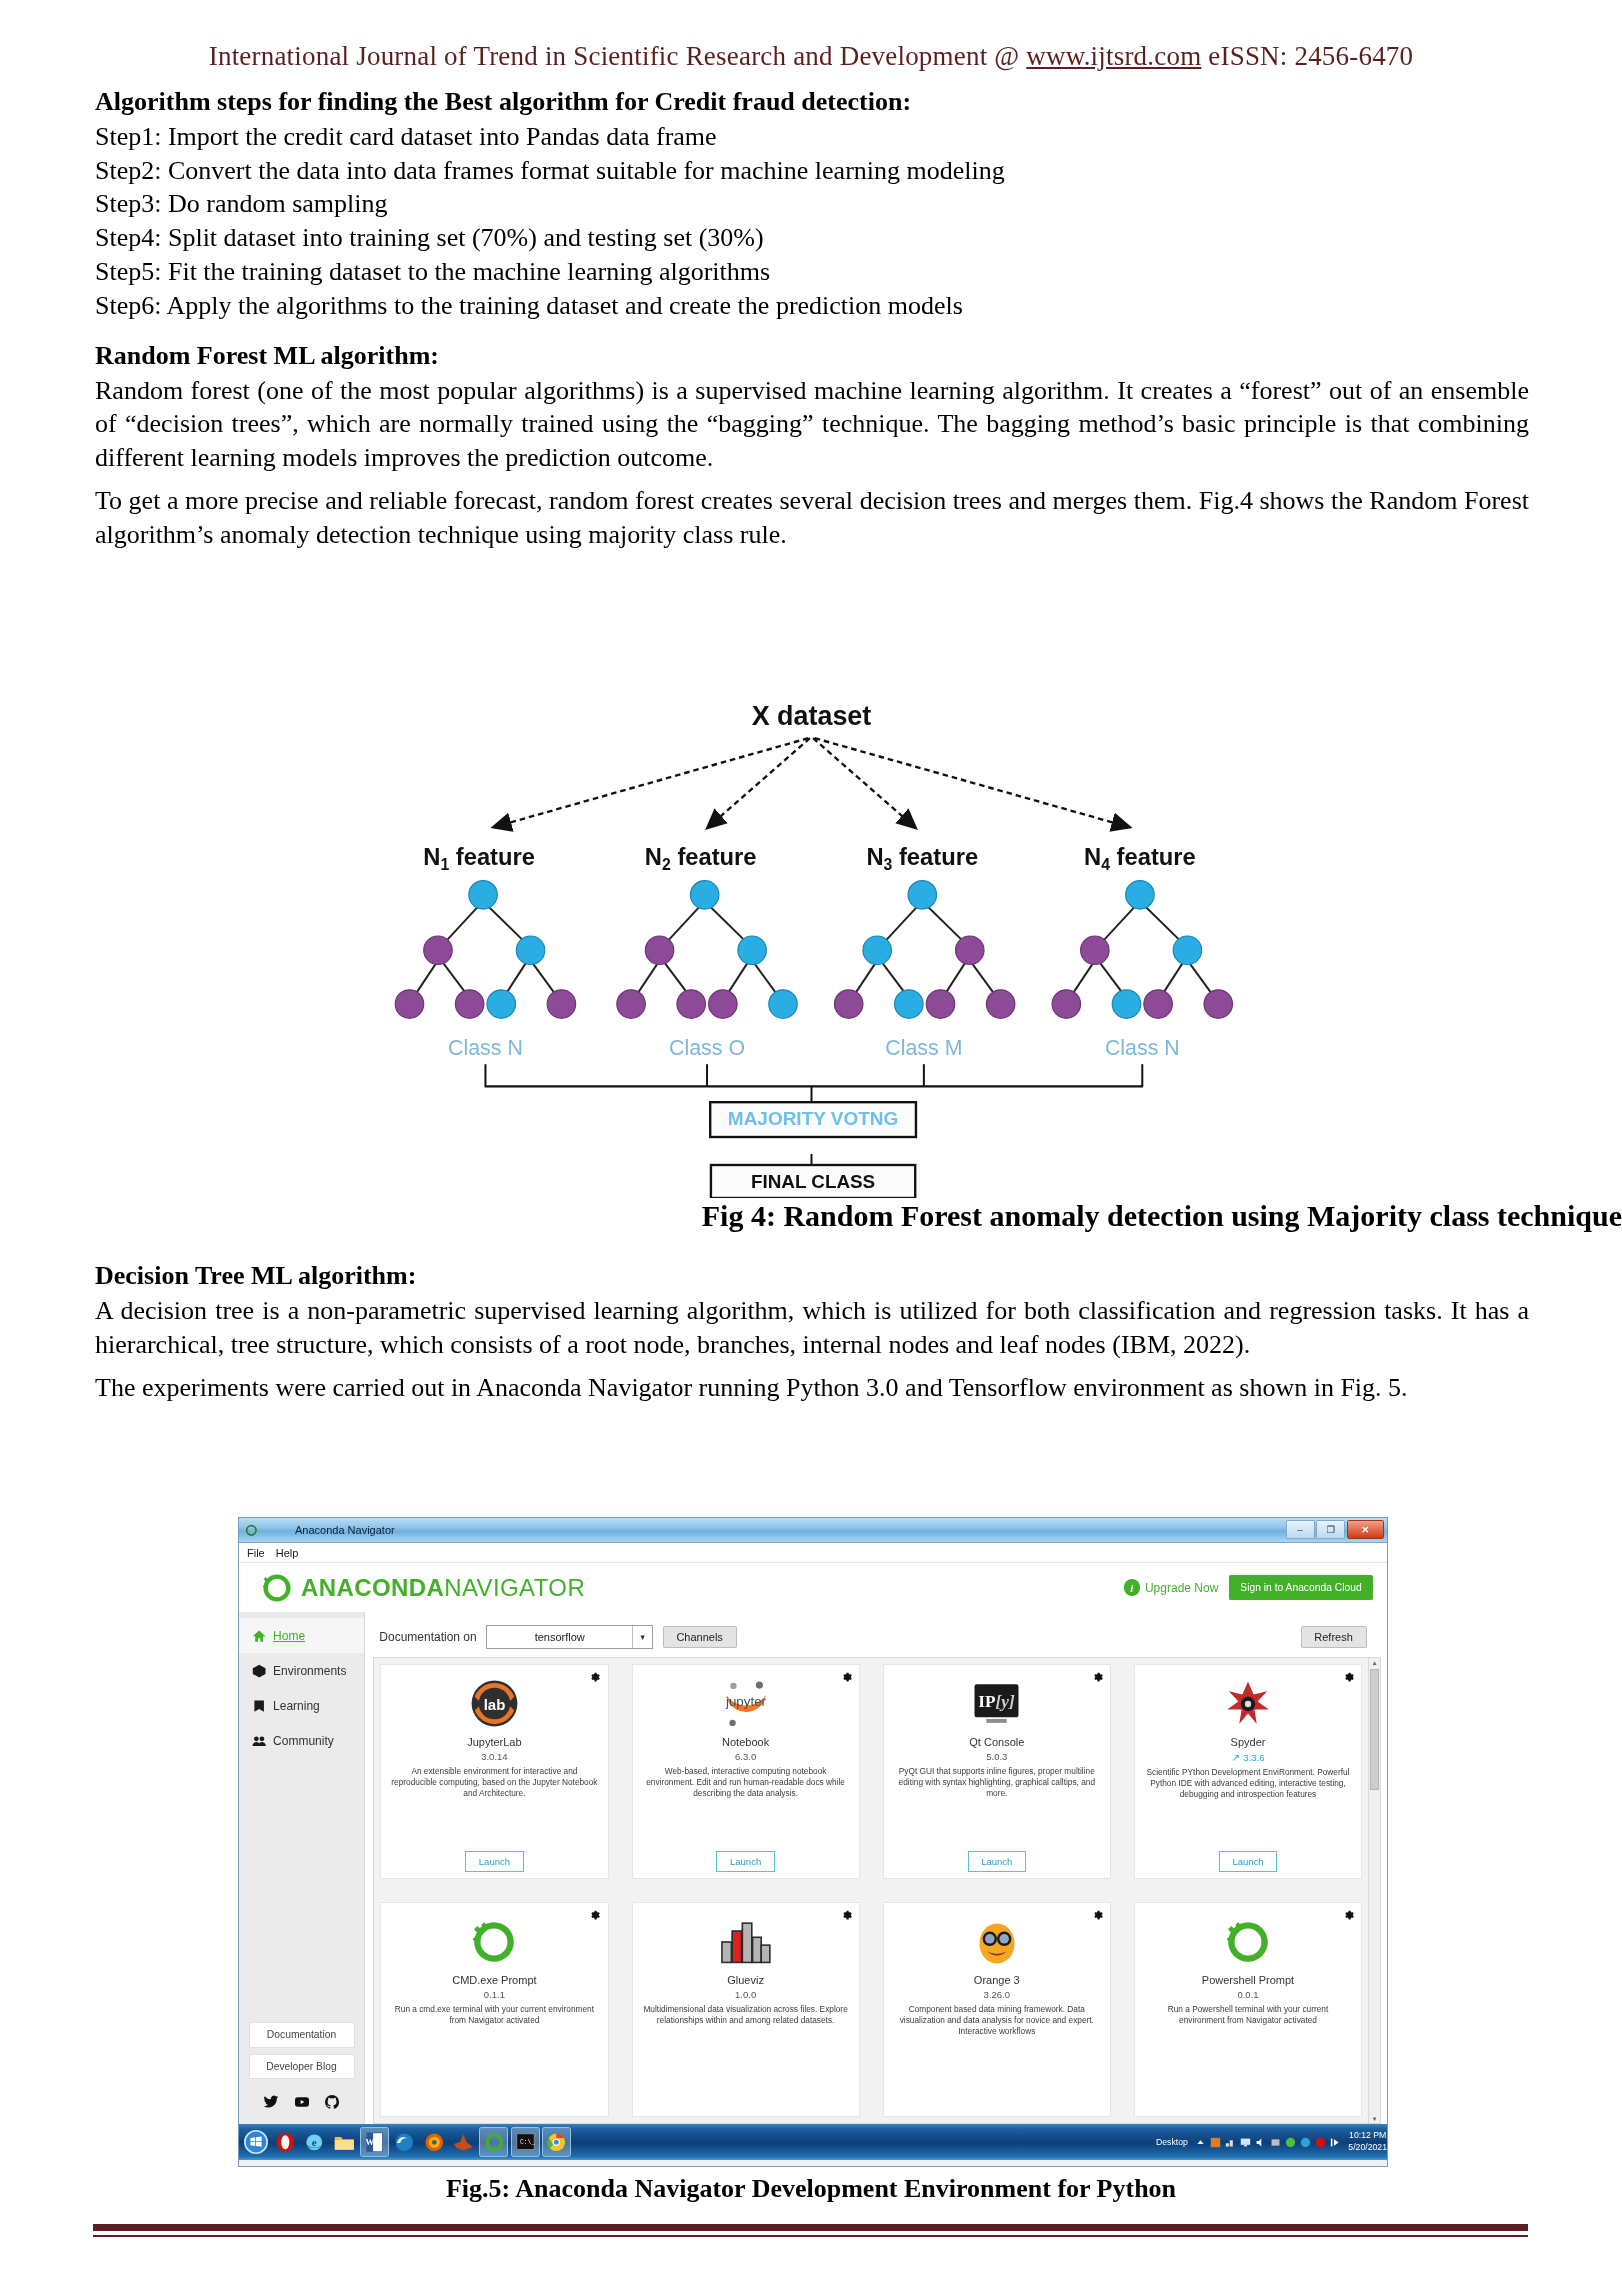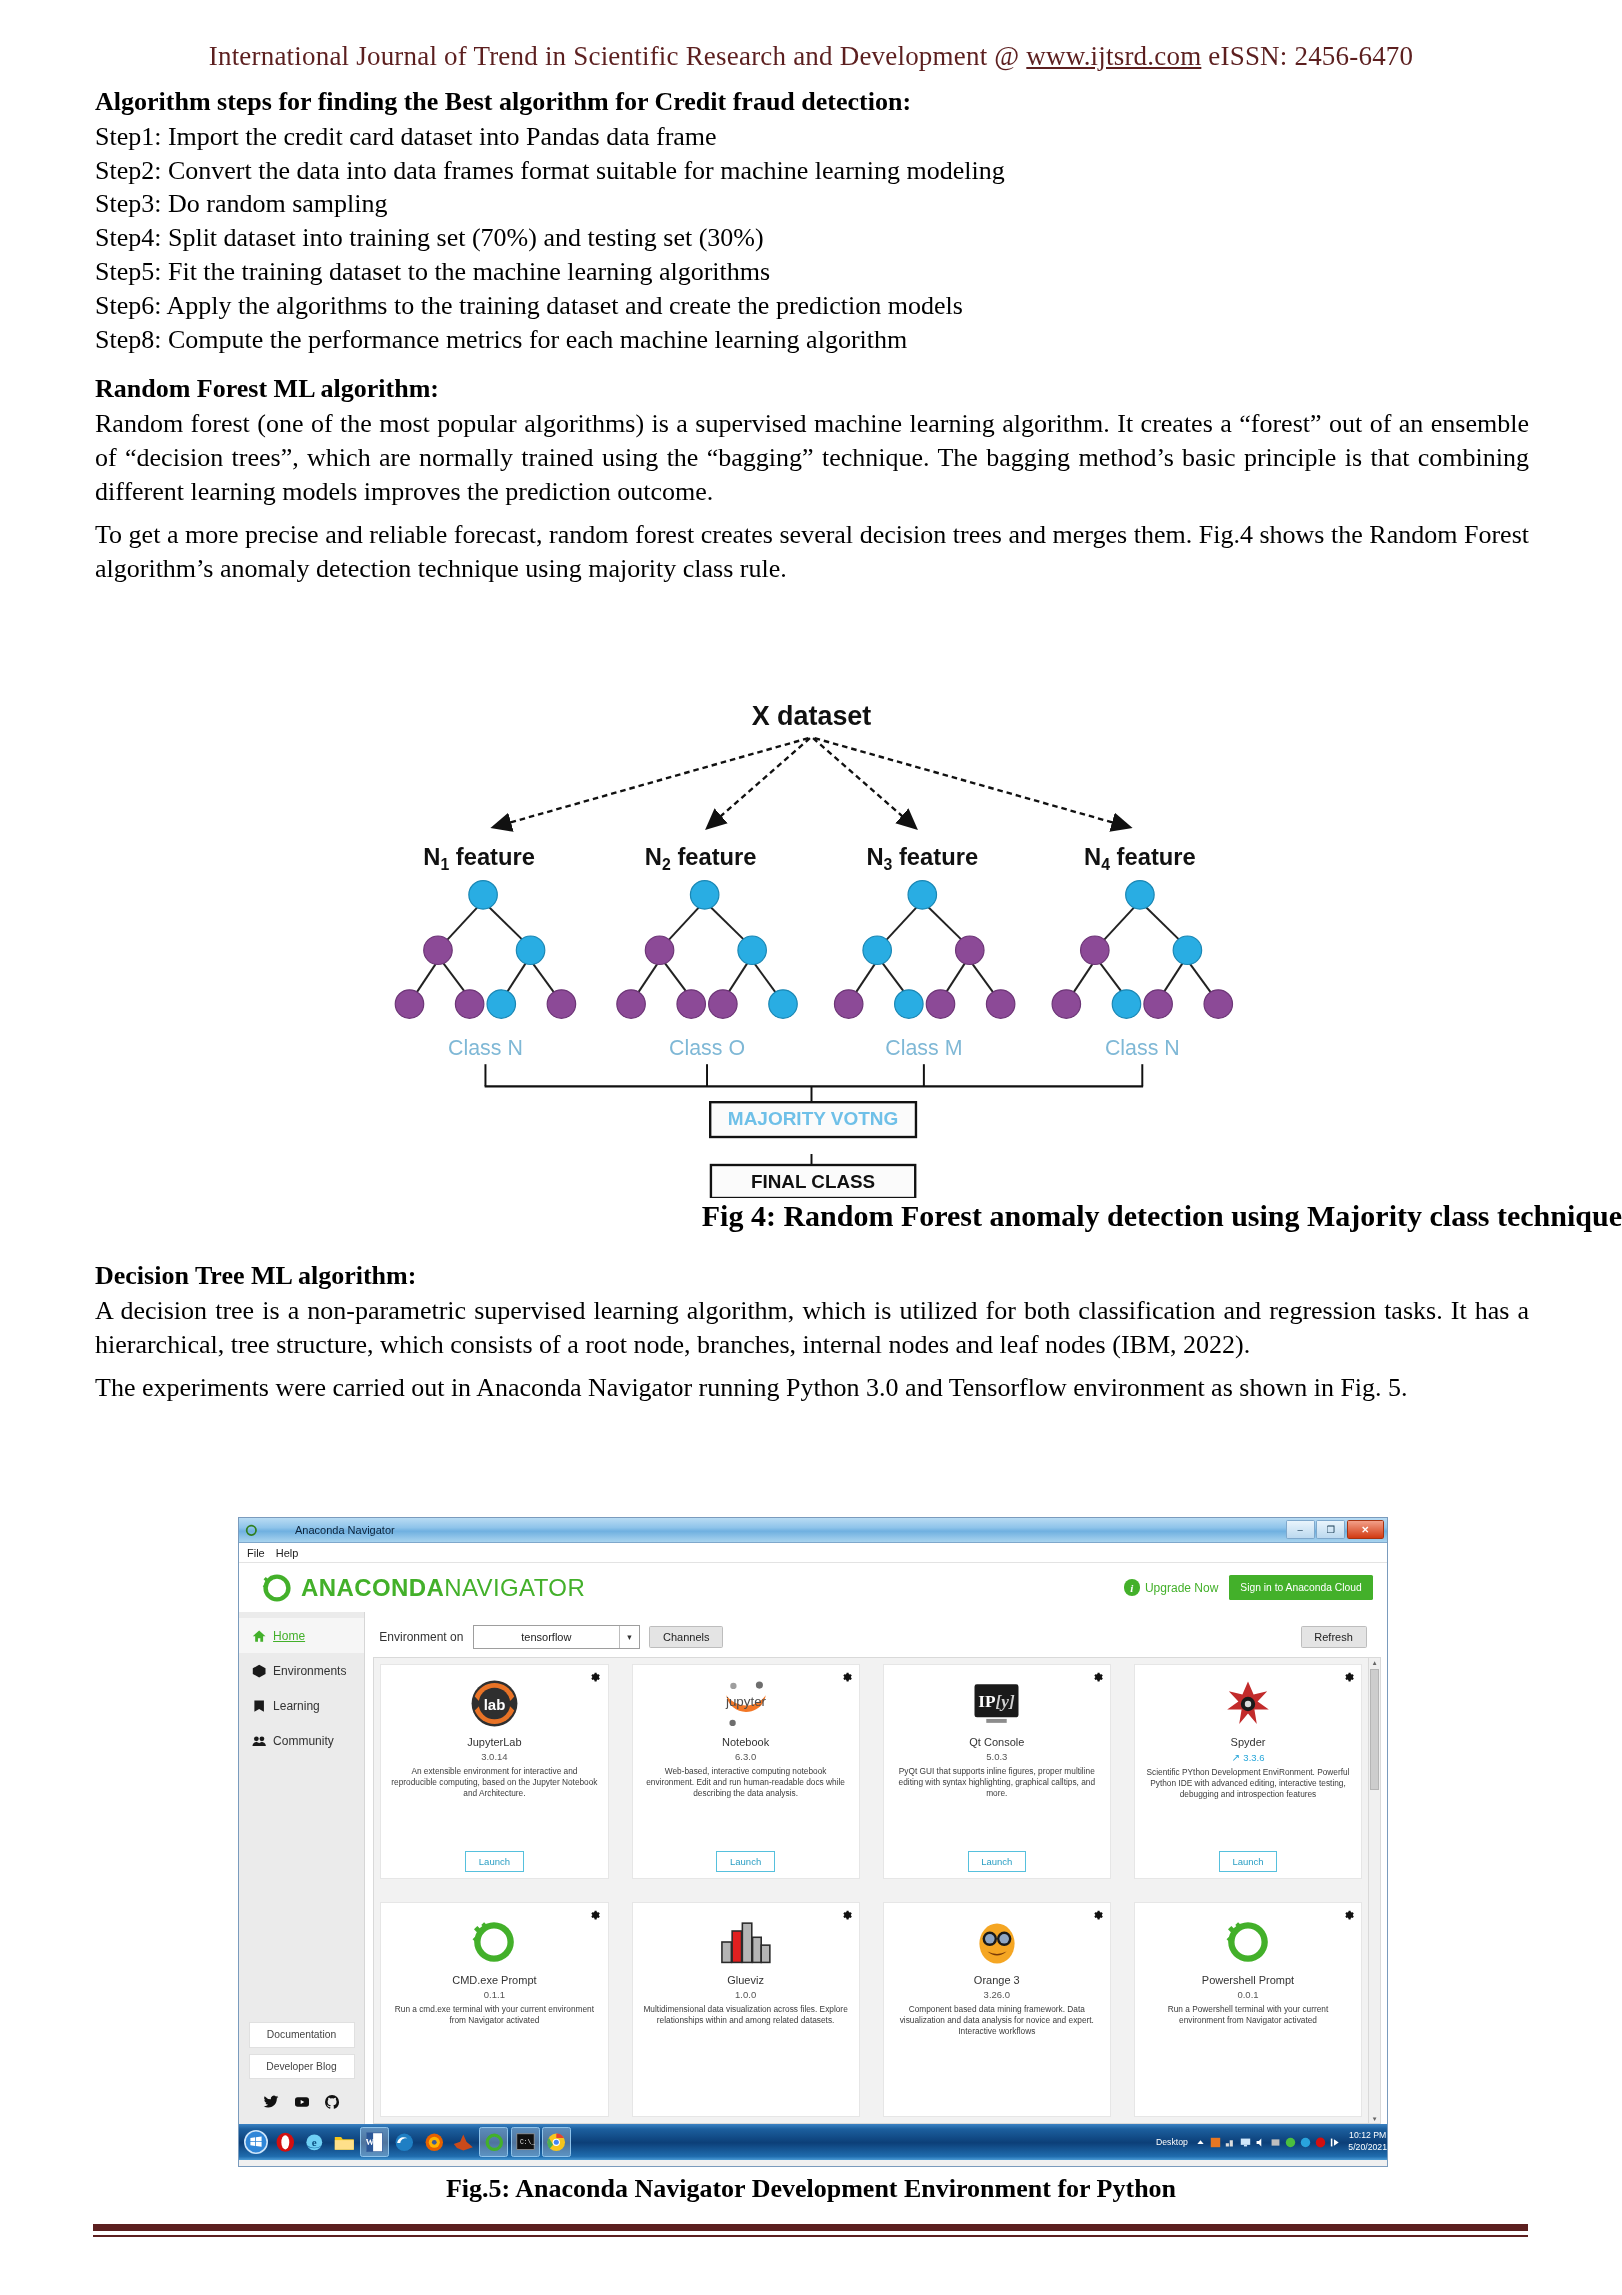--- a/index.html
+++ b/index.html
@@ -200,21 +200,20 @@
 
     <h2 class="sect">Algorithm steps for finding the Best algorithm for Credit fraud detection:</h2>
 
     <ul class="steps">
       <li>Step1: Import the credit card dataset into Pandas data frame</li>
       <li>Step2: Convert the data into data frames format suitable for machine learning modeling</li>
       <li>Step3: Do random sampling</li>
       <li>Step4: Split dataset into training set (70%) and testing set (30%)</li>
       <li>Step5: Fit the training dataset to the machine learning algorithms</li>
       <li>Step6: Apply the algorithms to the training dataset and create the prediction models</li>
-      <li>Step8: Compute the performance metrics for each machine learning algorithm</li>
     </ul>
 
     <div class="gap"></div>
     <h2 class="sect">Random Forest ML algorithm:</h2>
     <p class="para j">Random forest (one of the most popular algorithms) is a supervised machine learning algorithm. It creates a “forest” out of an ensemble of “decision trees”, which are normally trained using the “bagging” technique. The bagging method’s basic principle is that combining different learning models improves the prediction outcome.</p>
     <div class="gap-s"></div>
     <p class="para">To get a more precise and reliable forecast, random forest creates several decision trees and merges them. Fig.4 shows the Random Forest algorithm’s anomaly detection technique using majority class rule.</p>
   </div>
 
   <div class="fig4wrap">
@@ -417,21 +416,21 @@
             <path d="M10 9 L15.5 12 L10 15 Z" fill="#fff"></path>
           </svg>
           <svg viewBox="0 0 24 24">
             <path d="M12 1.5A10.5 10.5 0 0 0 1.5 12c0 4.6 3 8.6 7.2 10 .5.1.7-.2.7-.5v-1.9c-2.9.6-3.5-1.2-3.5-1.2-.5-1.2-1.2-1.5-1.2-1.5-1-.7.1-.7.1-.7 1 .1 1.6 1.1 1.6 1.1 1 1.6 2.5 1.2 3.1.9.1-.7.4-1.2.7-1.5-2.3-.3-4.8-1.2-4.8-5.2 0-1.2.4-2.1 1.1-2.9-.1-.3-.5-1.4.1-2.9 0 0 .9-.3 2.9 1.1a9.8 9.8 0 0 1 5.2 0c2-1.4 2.9-1.1 2.9-1.1.6 1.5.2 2.6.1 2.9.7.8 1.1 1.7 1.1 2.9 0 4-2.5 4.9-4.8 5.2.4.3.7 1 .7 2v3c0 .3.2.6.7.5 4.2-1.4 7.2-5.4 7.2-10A10.5 10.5 0 0 0 12 1.5z" fill="#111"></path>
           </svg>
         </div>
       </div>
 
       <div class="main">
         <div class="apptool">
-          <span>Environment on</span>
+          <span>Documentation on</span>
           <div class="selwrap">
             <div class="selval">tensorflow</div>
             <div class="selarrow">▾</div>
           </div>
           <div class="chanbtn">Channels</div>
           <div class="chanbtn" style="margin-left:auto;margin-right:11px;">Refresh</div>
         </div>
 
         <div class="cardarea">
           <div class="cardgrid">

